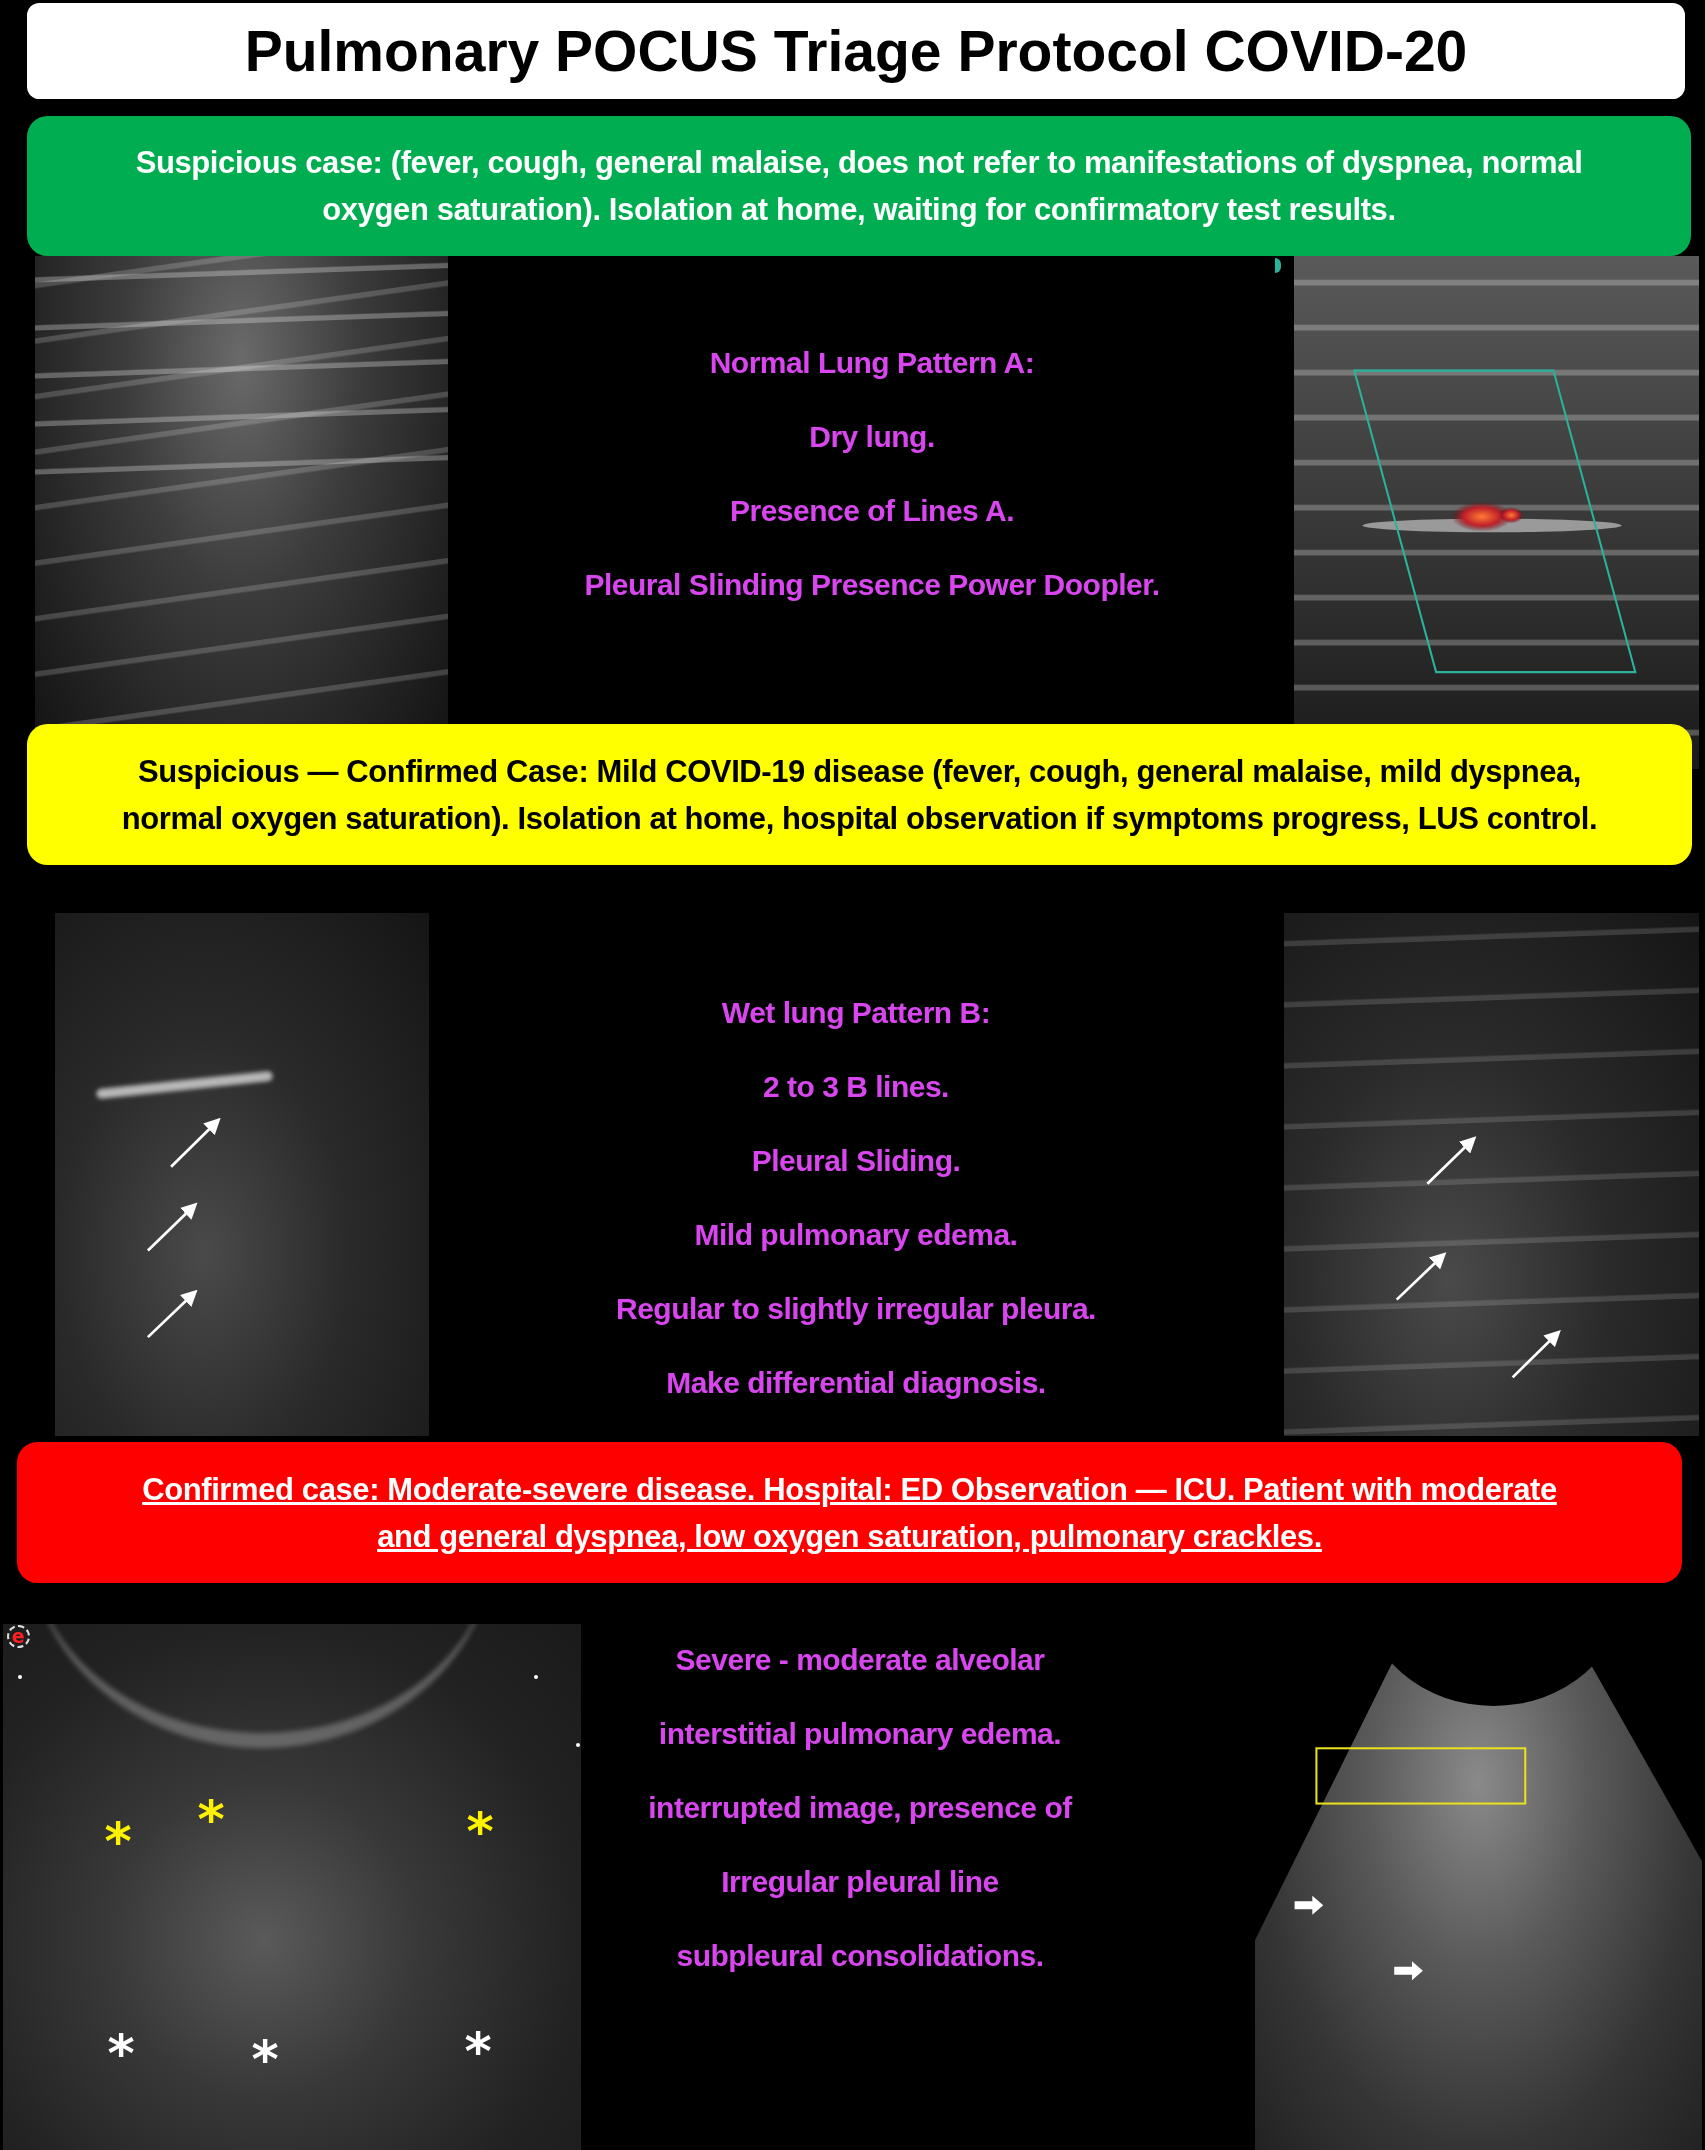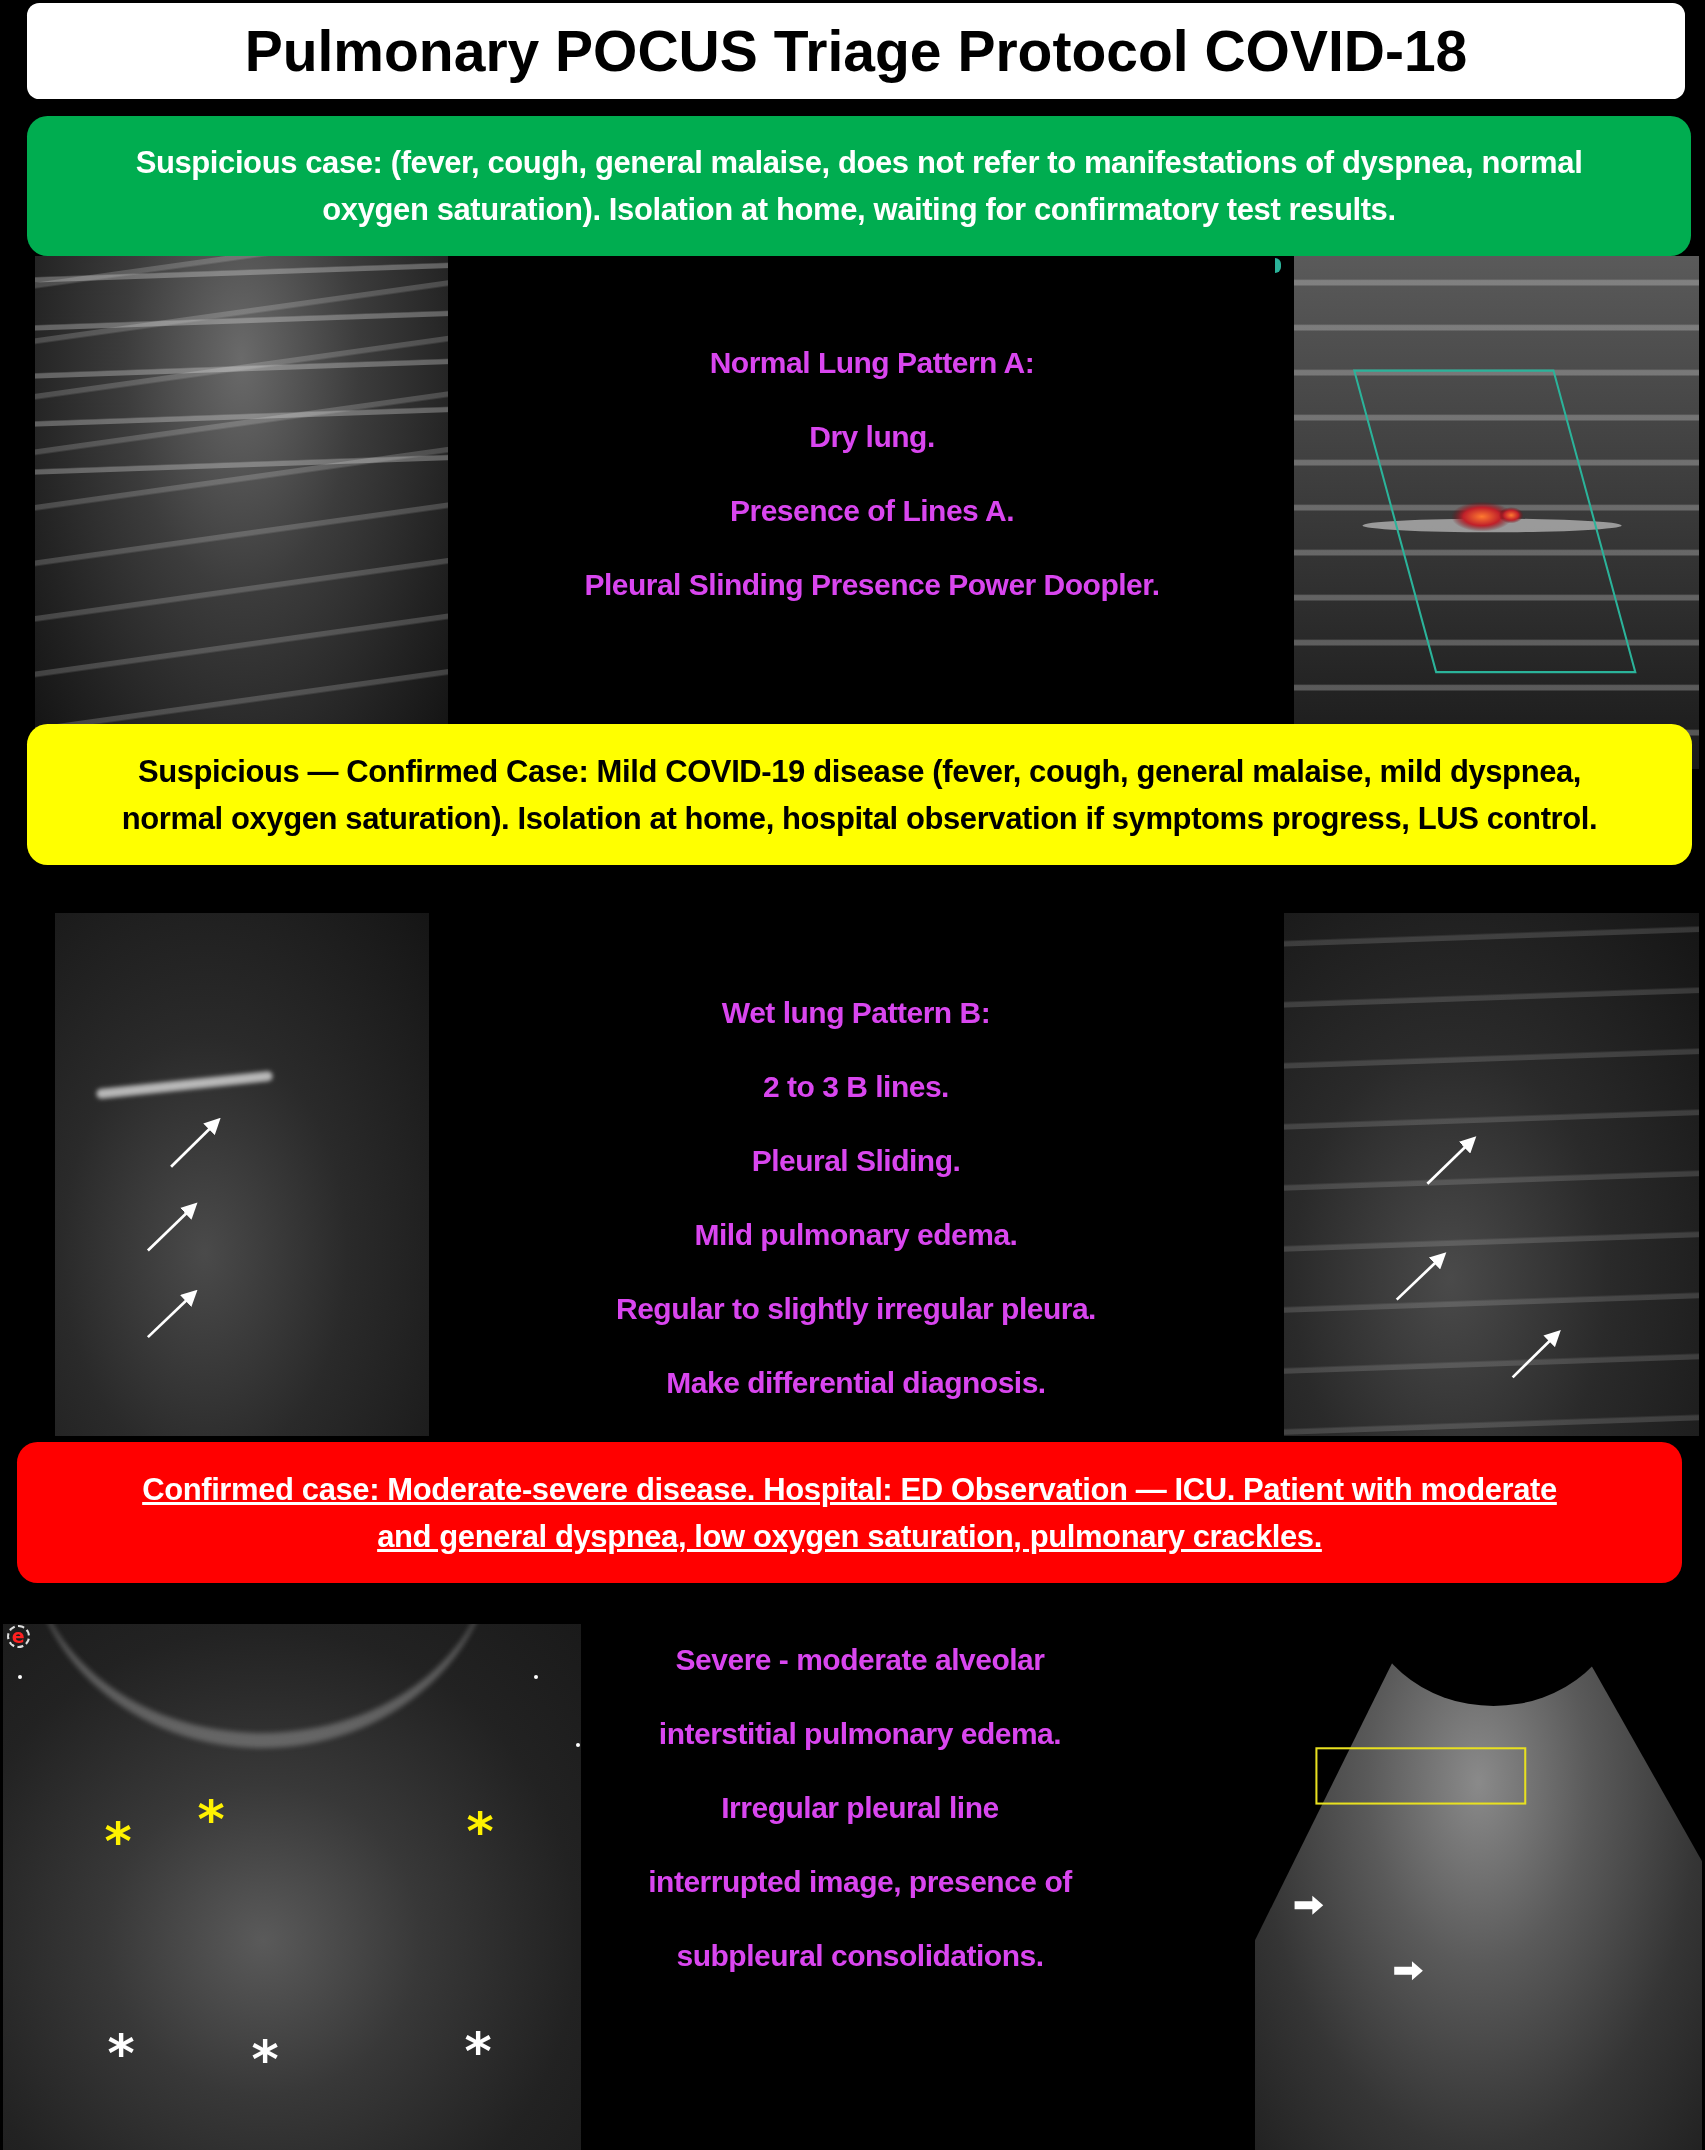--- a/index.html
+++ b/index.html
@@ -60,21 +60,21 @@
   .dot { width:4.1px; height:4.1px; border-radius:50%; background:#fff; }
   .teal-marker { left:1275px; top:258px; width:5.5px; height:15px; background:#2bb39a; border-radius:0 8.2px 8.2px 0; }
   .star { font-family:"DejaVu Sans", sans-serif; font-weight:bold; font-size:52px; line-height:52px; }
   .star-yellow { color:#FFF200; }
   .star-white { color:#fff; }
 </style>
 </head>
 <body>
 
 <div class="abs title-box">
-  <div class="title-text">Pulmonary POCUS Triage Protocol COVID-18</div>
+  <div class="title-text">Pulmonary POCUS Triage Protocol COVID-20</div>
 </div>
 
 <div class="abs banner banner-green">
   <div class="line">Suspicious case: (fever, cough, general malaise, does not refer to manifestations of dyspnea, normal</div>
   <div class="line">oxygen saturation). Isolation at home, waiting for confirmatory test results.</div>
 </div>
 
 <div class="abs us us1l"></div>
 
 <div class="abs desc" style="left:450px; top:326px; width:844px;">
@@ -159,22 +159,22 @@
   <div class="abs star star-white" style="left:248px; top:409px;">*</div>
   <div class="abs star star-white" style="left:461px; top:401px;">*</div>
 </div>
 <div class="abs logo-e">
   <span>e</span>
 </div>
 
 <div class="abs desc" style="left:587px; top:1623px; width:546px;">
   <div class="line">Severe - moderate alveolar</div>
   <div class="line">interstitial pulmonary edema.</div>
+  <div class="line">interrupted image, presence of</div>
   <div class="line">Irregular pleural line</div>
-  <div class="line">interrupted image, presence of</div>
   <div class="line">subpleural consolidations.</div>
 </div>
 
 <div class="abs us us3r">
   <div class="sector"></div>
   <div class="cap"></div>
   <svg width="447" height="527" style="position:absolute;left:0;top:0" viewBox="0 0 655 772">
     <rect x="90" y="182" width="306" height="81" fill="none" stroke="#E8E020" stroke-width="3"></rect>
     <path d="M58,406 L84,406 L84,398 L100,412 L84,426 L84,418 L58,418 z" fill="#fff"></path>
     <path d="M204,502 L230,502 L230,494 L246,508 L230,522 L230,514 L204,514 z" fill="#fff"></path>

